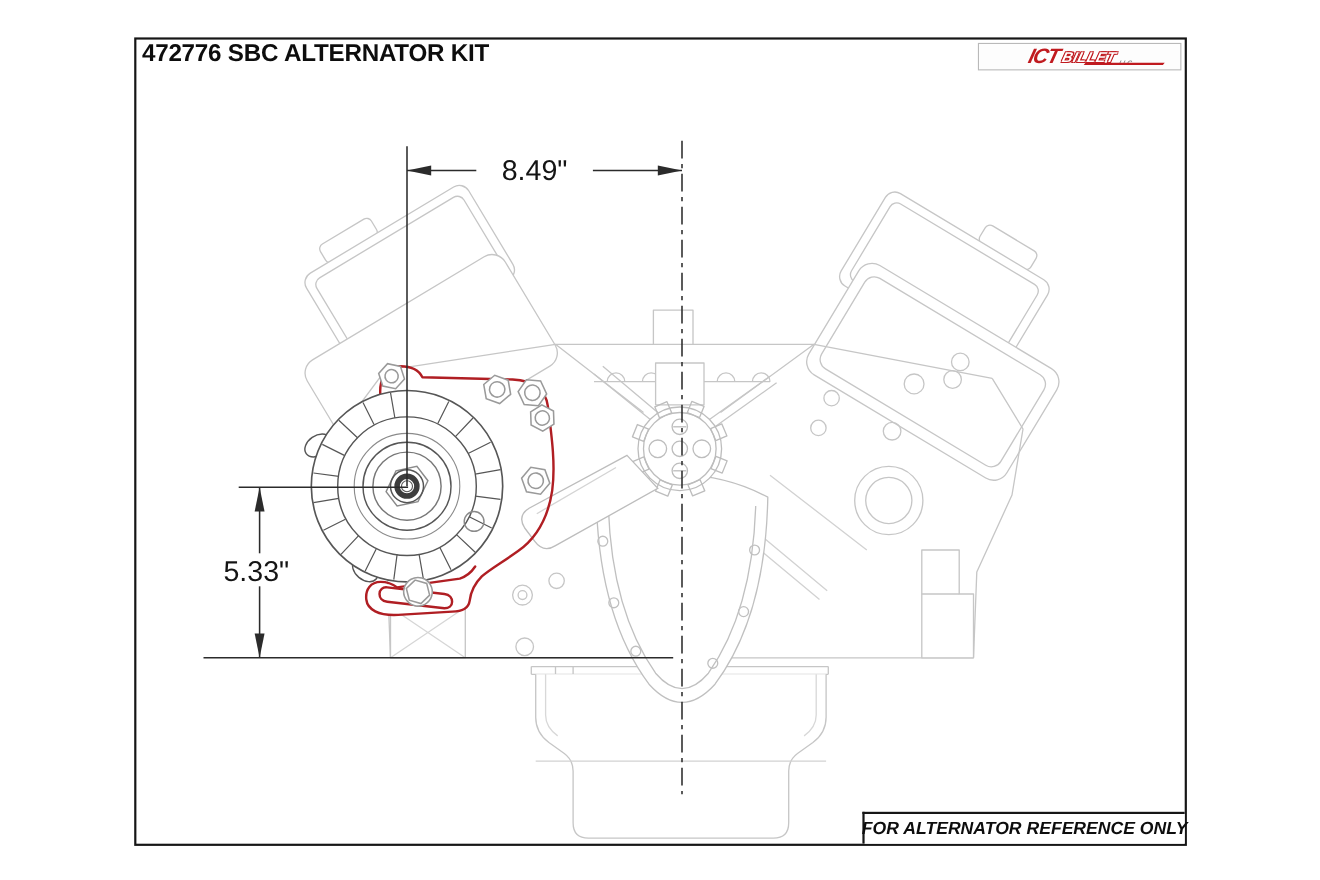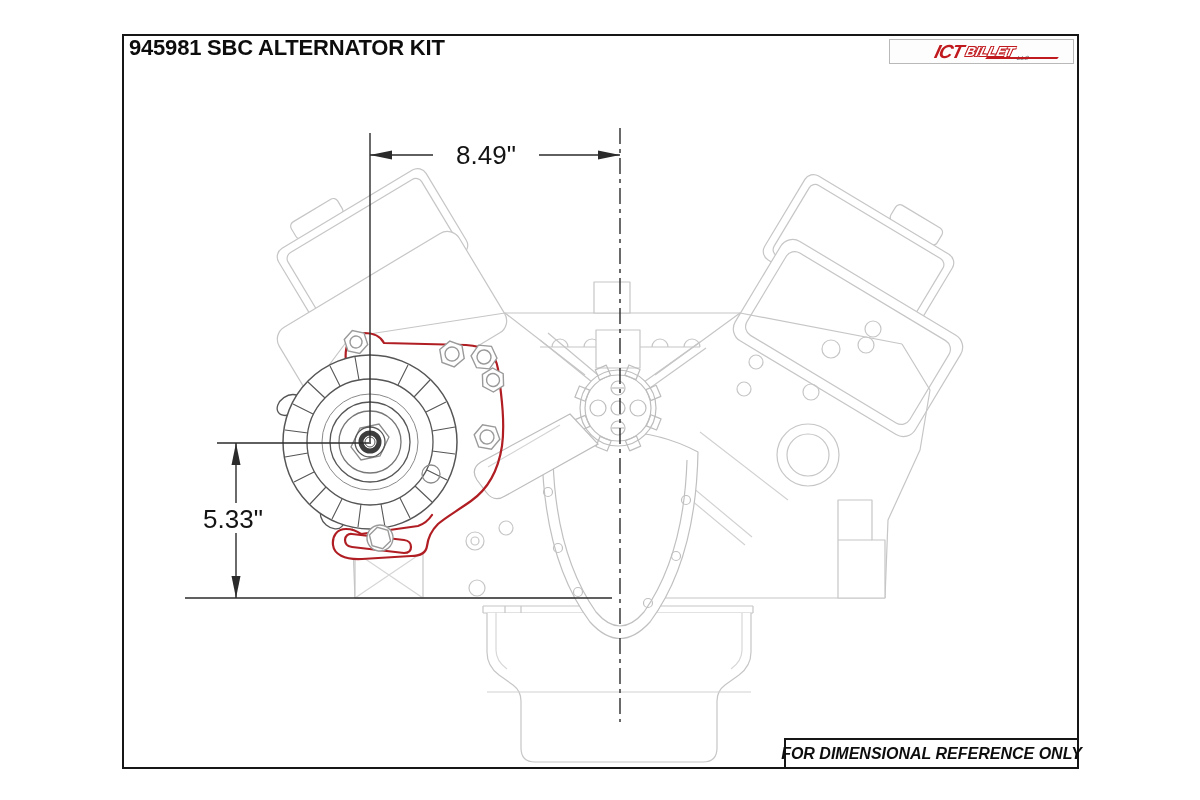--- a/index.html
+++ b/index.html
@@ -15,21 +15,21 @@
   .footer-note{font-size:16px;font-weight:700;font-style:italic;color:#0d0d0d;white-space:nowrap;letter-spacing:0px;}
   svg{position:absolute;left:0;top:0;}
   .dim-text{font-family:"Liberation Sans",sans-serif;font-size:26px;fill:#141414;}
 </style>
 </head>
 <body>
 
 <div class="sheet-border"></div>
 
 <div class="title-block">
-  <div>945981 SBC ALTERNATOR KIT</div>
+  <div>472776 SBC ALTERNATOR KIT</div>
 </div>
 
 <div class="logo-box">
   <span class="logo-ict">ICT</span>
   <span class="logo-billet">BILLET</span>
   <span class="logo-llc">LLC</span>
   <span class="logo-swoosh"></span>
 </div>
 
 <svg width="1200" height="800" viewBox="0 0 1200 800">
@@ -239,14 +239,14 @@
       <polygon points="236,598 231.5,576 240.5,576" fill="#2b2b2b" stroke="none"></polygon>
       <rect x="190" y="503" width="86" height="30" fill="#ffffff" stroke="none"></rect>
     </g>
   </g>
 
   <text class="dim-text" x="486" y="164" text-anchor="middle">8.49"</text>
   <text class="dim-text" x="233" y="528" text-anchor="middle">5.33"</text>
 </svg>
 
 <div class="footer-box">
-  <span class="footer-note">FOR DIMENSIONAL REFERENCE ONLY</span>
+  <span class="footer-note">FOR ALTERNATOR REFERENCE ONLY</span>
 </div>
 
 </body></html>

